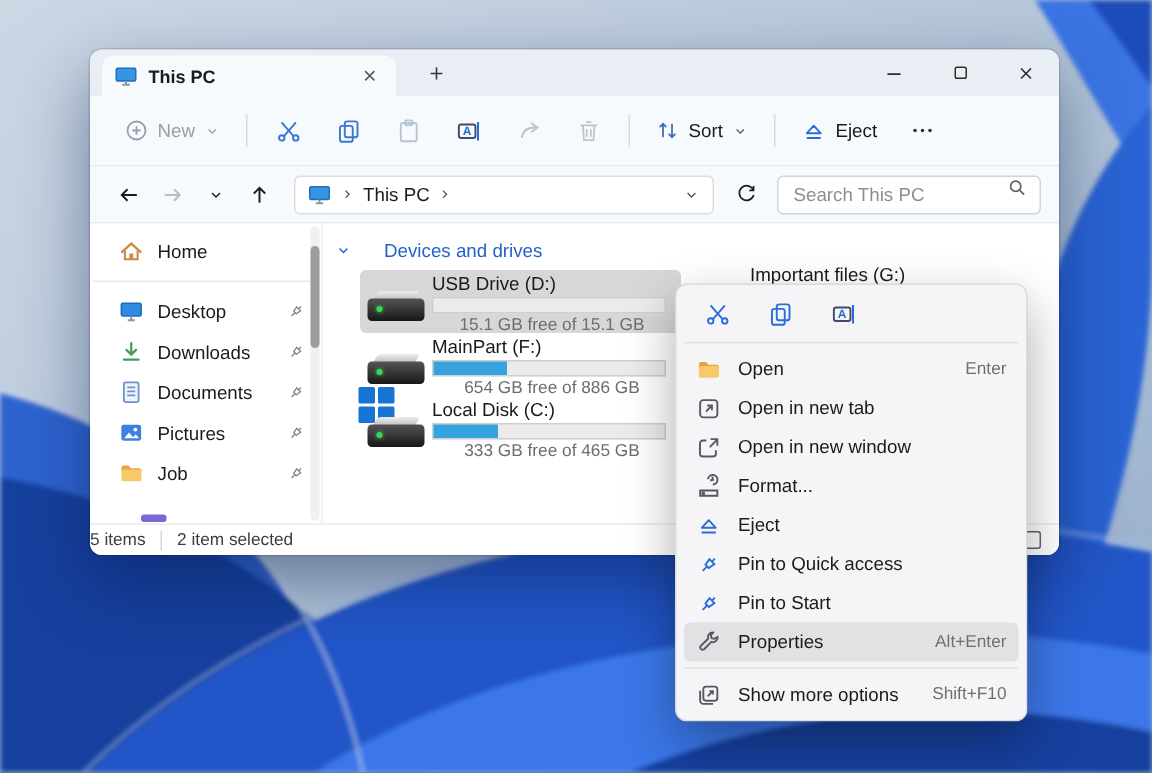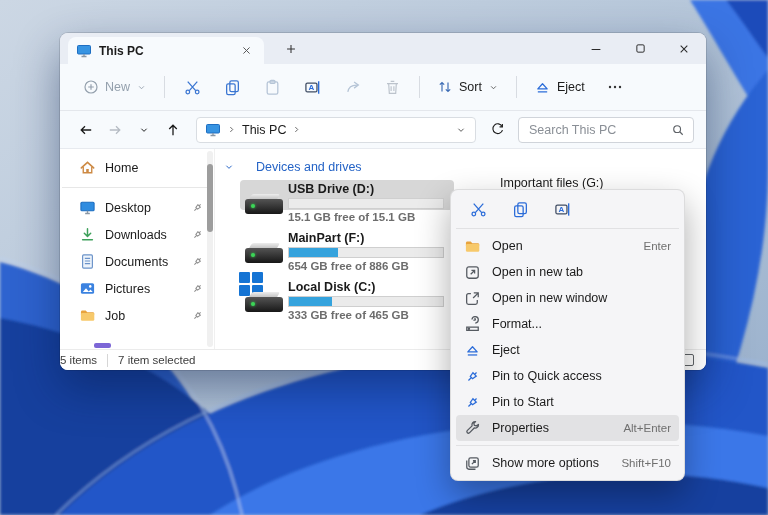--- a/index.html
+++ b/index.html
@@ -32,43 +32,43 @@
   .addressrow{height:38px;background:#f7fafd;display:flex;align-items:center;padding:0 12px;gap:2px;
     border-bottom:1px solid #e7eaef;}
   .navbtn{width:27px;height:28px;color:#1b1b1b;}
   .navbtn.disabled{color:#b6bcc4;}
   .addressbox{flex:1;height:26px;margin:0 6px 0 8px;background:#fff;border:1px solid #d9dde2;border-radius:4px;
     display:flex;align-items:center;padding:0 8px;gap:5px;font-size:12.5px;color:#1b1b1b;}
   .addressbox .grow{flex:1;}
   .crumb-chev{color:#555;}
   .refreshbtn{width:26px;height:26px;color:#1b1b1b;margin-right:6px;}
   .searchbox{width:176px;height:26px;background:#fff;border:1px solid #d0d4da;border-radius:4px;
-    display:flex;align-items:center;padding:0 8px;}
+    display:flex;padding:0 8px;}
   .searchbox input{border:none;outline:none;flex:1;font-size:12.5px;color:#333;background:transparent;width:100px;}
   .searchbox input::placeholder{color:#8a8f96;}
 
   .body{display:flex;height:200px;background:#fff;}
   .sidebar{width:155px;position:relative;padding-top:5px;border-right:1px solid #f0f0f0;}
   .sitem{height:27px;display:flex;align-items:center;gap:9px;padding:0 10px 0 19px;font-size:12.5px;color:#1b1b1b;}
   .sitem .pin{margin-left:auto;color:#8a8a8a;}
   .ssep{height:1px;background:#e7e7e7;margin:6px 2px;}
   .sscroll-track{position:absolute;right:1px;top:2px;bottom:2px;width:6px;background:#f0f0f0;border-radius:3px;}
   .sscroll-thumb{position:absolute;right:1px;top:15px;width:6px;height:68px;background:#9d9d9d;border-radius:3px;}
   .partial-icon{position:absolute;left:34px;bottom:1px;width:17px;height:5px;background:#7c66d6;border-radius:2px;}
 
   .content{flex:1;position:relative;padding:9px 0 0 8px;}
   .grouphdr{display:flex;align-items:center;gap:21px;font-size:12.5px;color:#2463c6;height:18px;}
   .drives{margin-top:4px;}
-  .drow{display:grid;grid-template-columns:46px 1fr;align-items:center;width:214px;height:30px;
-    margin-left:17px;margin-bottom:19px;padding:2px 6px 2px 2px;border-radius:4px;font-weight:bold;}
+  .drow{display:grid;grid-template-columns:46px 1fr;align-items:center;width:214px;height:42px;
+    margin-left:17px;margin-bottom:0;padding:2px 6px 2px 2px;border-radius:4px;}
   .drow.selected{background:#d7d7d7;}
   .dname{font-size:12.5px;color:#1a1a1a;line-height:14px;}
   .dbar{width:156px;height:11px;border:1px solid #cfcfcf;background:#ebebeb;margin:2px 0;}
   .dbar i{display:block;height:100%;background:#35a3dd;}
-  .ddetail{font-size:11.5px;color:#6d6d6d;line-height:13px;}
+  .ddetail{font-size:11.5px;color:#6d6d6d;line-height:13px;text-align:center;}
 
   .drive-icon{width:42px;height:32px;position:relative;display:block;}
   .drive-top{position:absolute;left:8px;top:7px;width:28px;height:7px;background:linear-gradient(#ededed,#b5b5b5);
     border-radius:2px;transform:skewX(-30deg);}
   .drive-body{position:absolute;left:3px;top:12px;width:38px;height:15px;border-radius:3px;
     background:linear-gradient(#545454,#171717);}
   .drive-led{position:absolute;left:6px;top:5px;width:4px;height:4px;border-radius:50%;background:#3bd657;box-shadow:0 0 3px #3bd657;}
   .winlogo{position:absolute;left:-3px;top:-13px;width:24px;height:24px;display:grid;
     grid-template-columns:1fr 1fr;grid-template-rows:1fr 1fr;gap:2px;}
   .winlogo span{background:#1574d4;border-radius:1px;}
@@ -634,21 +634,21 @@
             </span>
           </div>
 
         </div>
       </div>
     </div>
 
     <div class="statusbar">
       <span>5 items</span>
       <span class="stsep"></span>
-      <span>7 item selected</span>
+      <span>2 item selected</span>
       <span class="viewtoggle"></span>
     </div>
   </div>
 
   <div class="occluded-label">Important files (G:)</div>
 
   <div class="cmenu">
     <div class="qrow">
       <span class="iconbtn qbtn">
           <svg class="sy" style="width:17px;height:17px">

